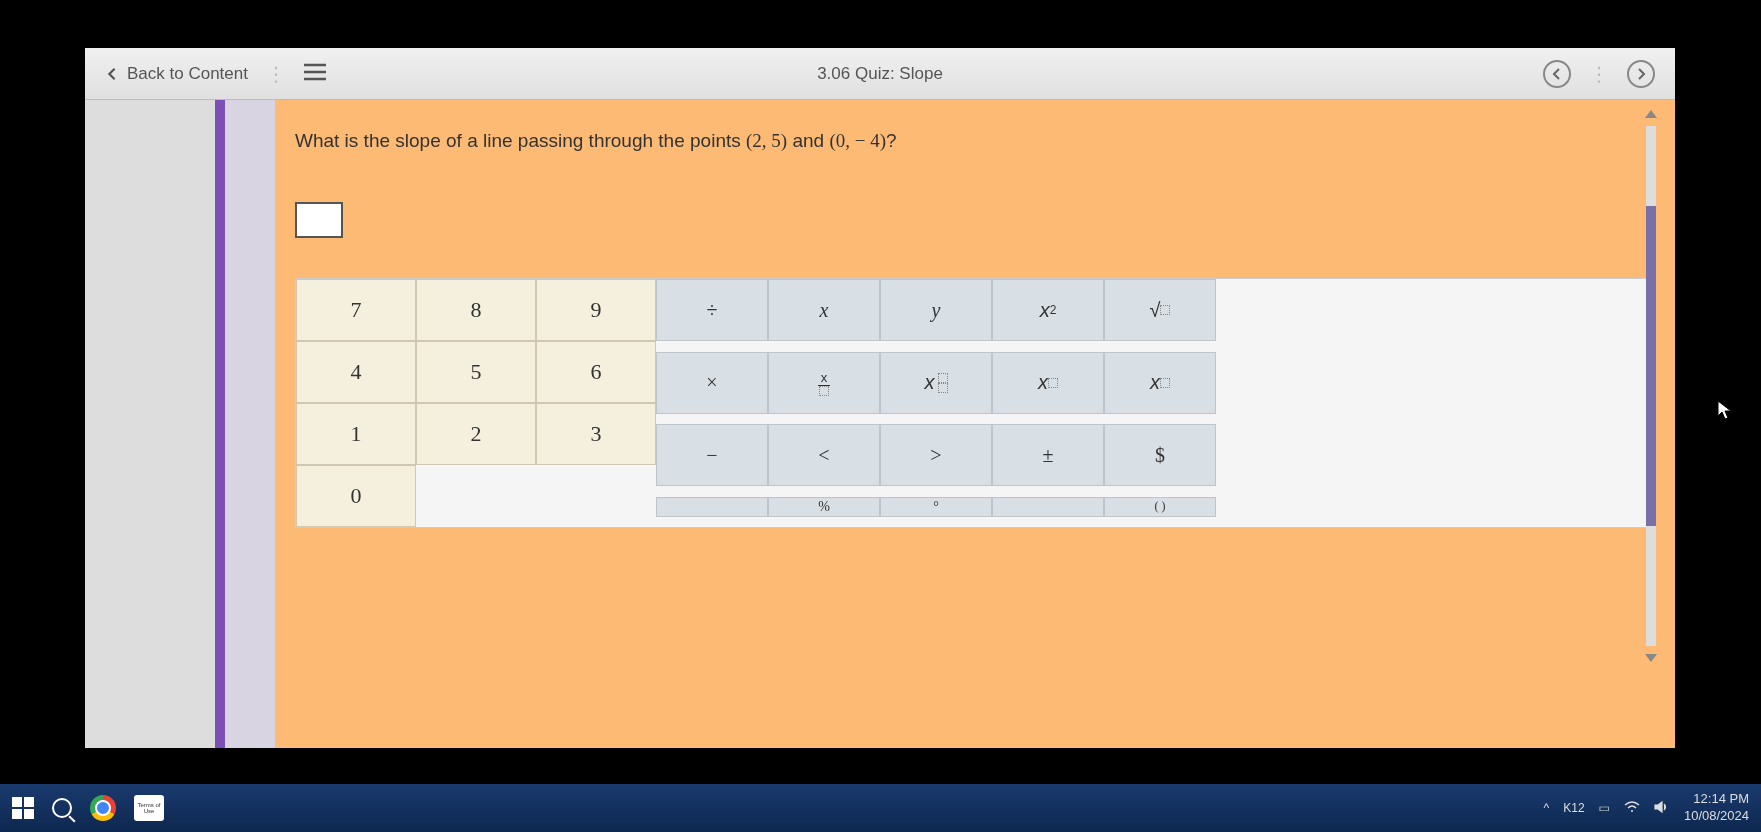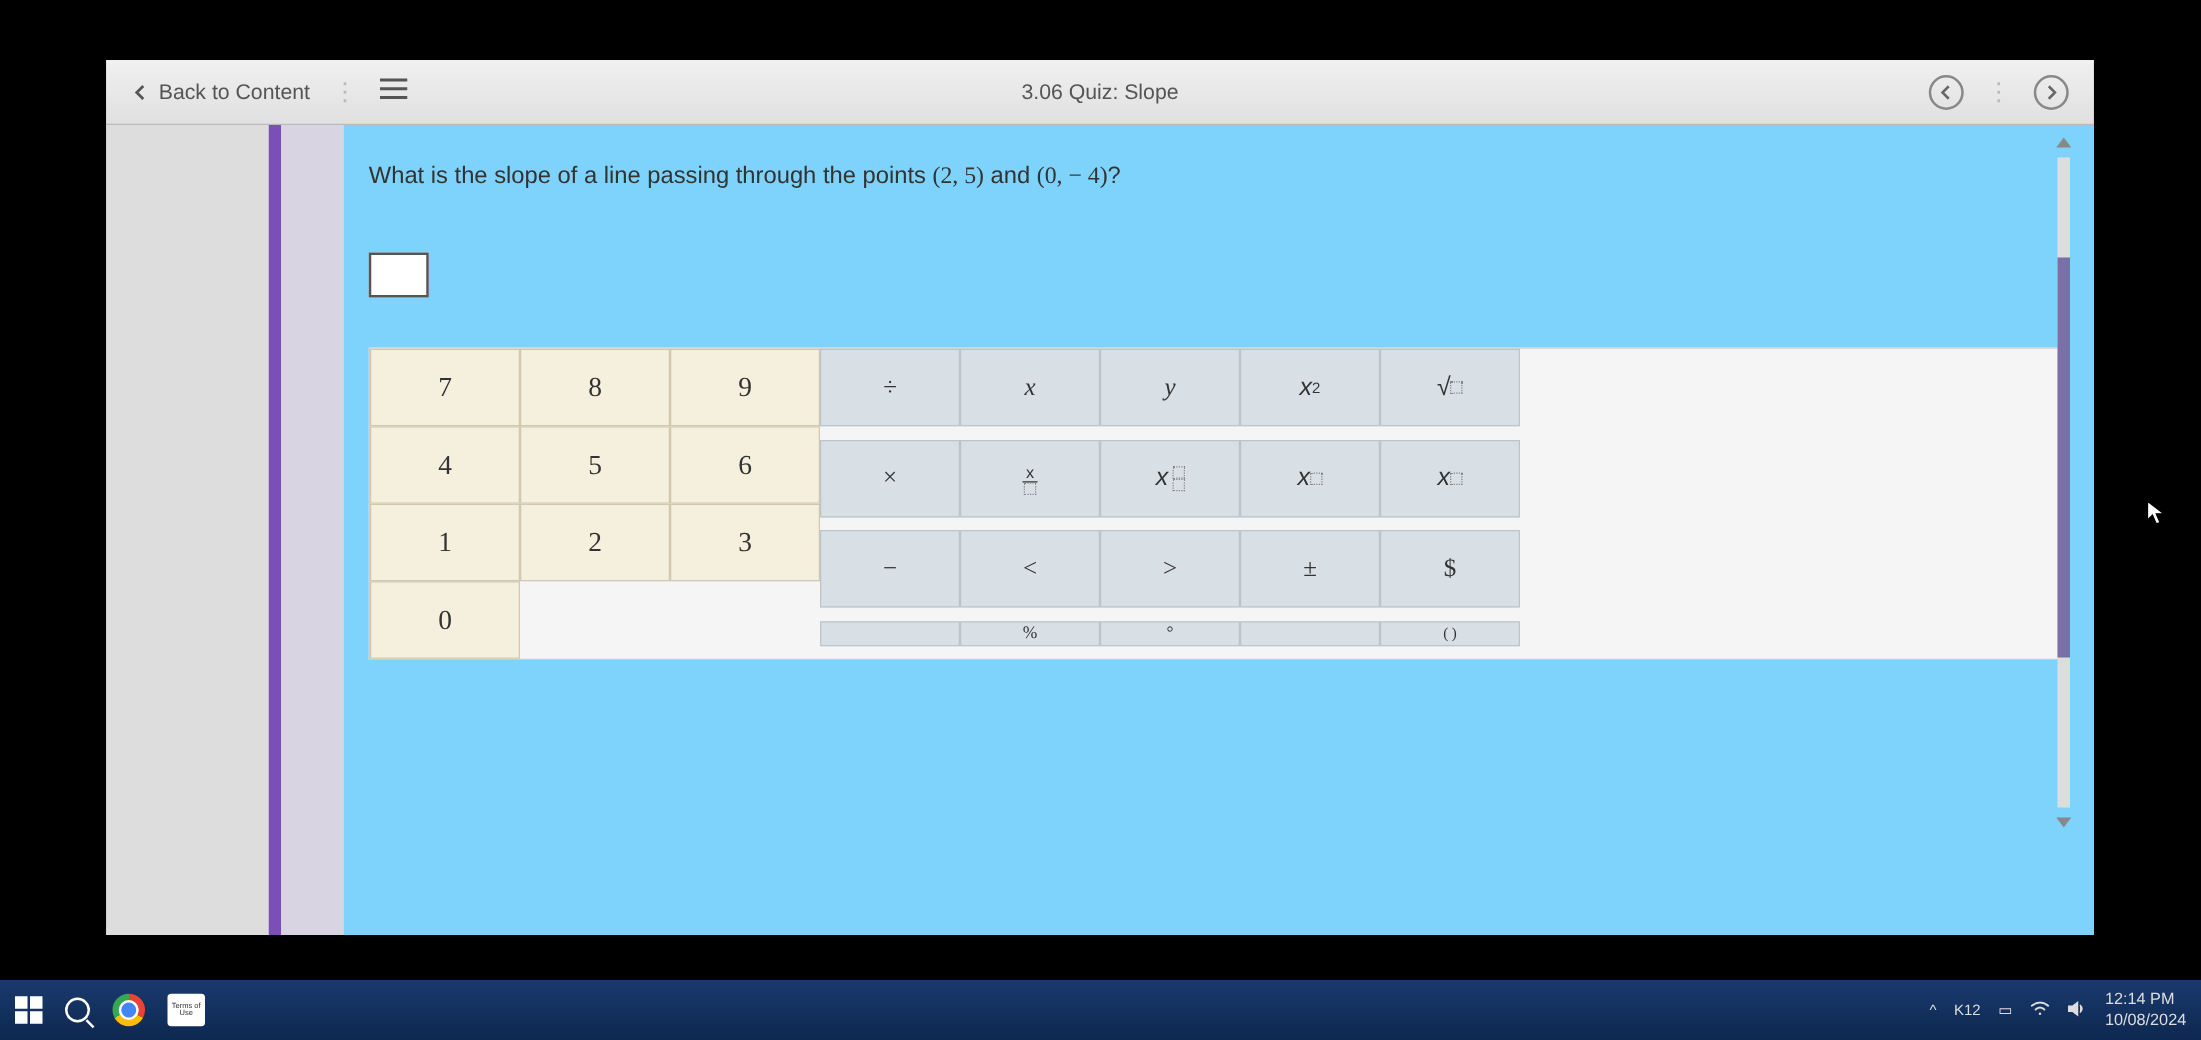--- a/index.html
+++ b/index.html
@@ -14,21 +14,21 @@
 .menu-icon { cursor: pointer; }
 .header-title { position: absolute; left: 50%; transform: translateX(-50%); color: #555; font-size: 17px; }
 .header-right { position: absolute; right: 20px; display: flex; align-items: center; gap: 18px; }
 .circle-btn { width: 28px; height: 28px; border: 2px solid #888; border-radius: 50%; display: flex; align-items: center; justify-content: center; cursor: pointer; color: #666; font-size: 14px; }
 
 .content-area { display: flex; height: calc(100% - 52px); position: relative; }
 .left-bar { width: 130px; background: #ddd; }
 .purple-strip { width: 10px; background: #7b4fb5; }
 .gray-strip { width: 50px; background: #d8d4e2; }
 
-.question-area { flex: 1; padding: 30px 20px 0 20px; background: #7dd3fc; overflow: hidden; }
+.question-area { flex: 1; padding: 30px 20px 0 20px; background: #fdba74; overflow: hidden; }
 .question-text { font-size: 19px; color: #333; margin-bottom: 50px; }
 .instruction { font-size: 18px; color: #444; margin-bottom: 80px; }
 .answer-box { width: 48px; height: 36px; border: 2px solid #555; background: #fff; margin-bottom: 40px; }
 
 .keypad-wrap { background: #f5f5f5; border: 1px solid #ccc; }
 .keypad-header { height: 38px; display: flex; align-items: center; padding: 0 20px; border-bottom: 1px solid #ccc; background: #f0f0f0; position: relative; }
 .keypad-mode { font-size: 15px; color: #333; font-family: Georgia, serif; }
 .keypad-dropdown { margin-left: 105px; cursor: pointer; }
 .keypad-info { position: absolute; right: 30px; width: 18px; height: 18px; border: 1.5px solid #666; border-radius: 50%; display: flex; align-items: center; justify-content: center; font-size: 11px; color: #666; cursor: pointer; }
 
@@ -50,21 +50,21 @@
 .taskbar-left { display: flex; align-items: center; gap: 18px; }
 .win-icon { width: 22px; height: 22px; display: grid; grid-template-columns: 1fr 1fr; grid-template-rows: 1fr 1fr; gap: 2px; cursor: pointer; }
 .win-icon div { background: #fff; }
 .search-icon { width: 20px; height: 20px; border: 2px solid #fff; border-radius: 50%; position: relative; cursor: pointer; }
 .search-icon::after { content: ''; position: absolute; width: 8px; height: 2px; background: #fff; bottom: -4px; right: -6px; transform: rotate(45deg); }
 .chrome-icon { width: 26px; height: 26px; border-radius: 50%; background: conic-gradient(#ea4335 0 120deg, #fbbc05 120deg 240deg, #34a853 240deg 360deg); position: relative; cursor: pointer; }
 .chrome-icon::after { content: ''; position: absolute; width: 12px; height: 12px; background: #4285f4; border: 2px solid #fff; border-radius: 50%; top: 5px; left: 5px; }
 .terms-icon { width: 30px; height: 26px; background: #fff; border-radius: 3px; display: flex; align-items: center; justify-content: center; font-size: 6px; color: #333; text-align: center; line-height: 1; cursor: pointer; }
 
 .taskbar-right { margin-left: auto; display: flex; align-items: center; gap: 14px; color: #ddd; font-size: 12px; }
-.taskbar-time { font-size: 13px; line-height: 1.3; }
+.taskbar-time { text-align: right; font-size: 13px; line-height: 1.3; }
 
 .math-sup { font-size: 12px; vertical-align: super; }
 .math-sub { font-size: 12px; vertical-align: sub; }
 .frac { display: inline-flex; flex-direction: column; align-items: center; font-size: 13px; }
 .frac-top { border-bottom: 1px solid #333; padding: 0 3px; }
 .sqrt-sym { display: inline-flex; align-items: center; }
 .box-ph { display: inline-block; width: 10px; height: 10px; border: 1px dotted #888; }
 
 .cursor-arrow { position: absolute; right: 28px; top: 400px; width: 16px; height: 22px; }
 </style>

